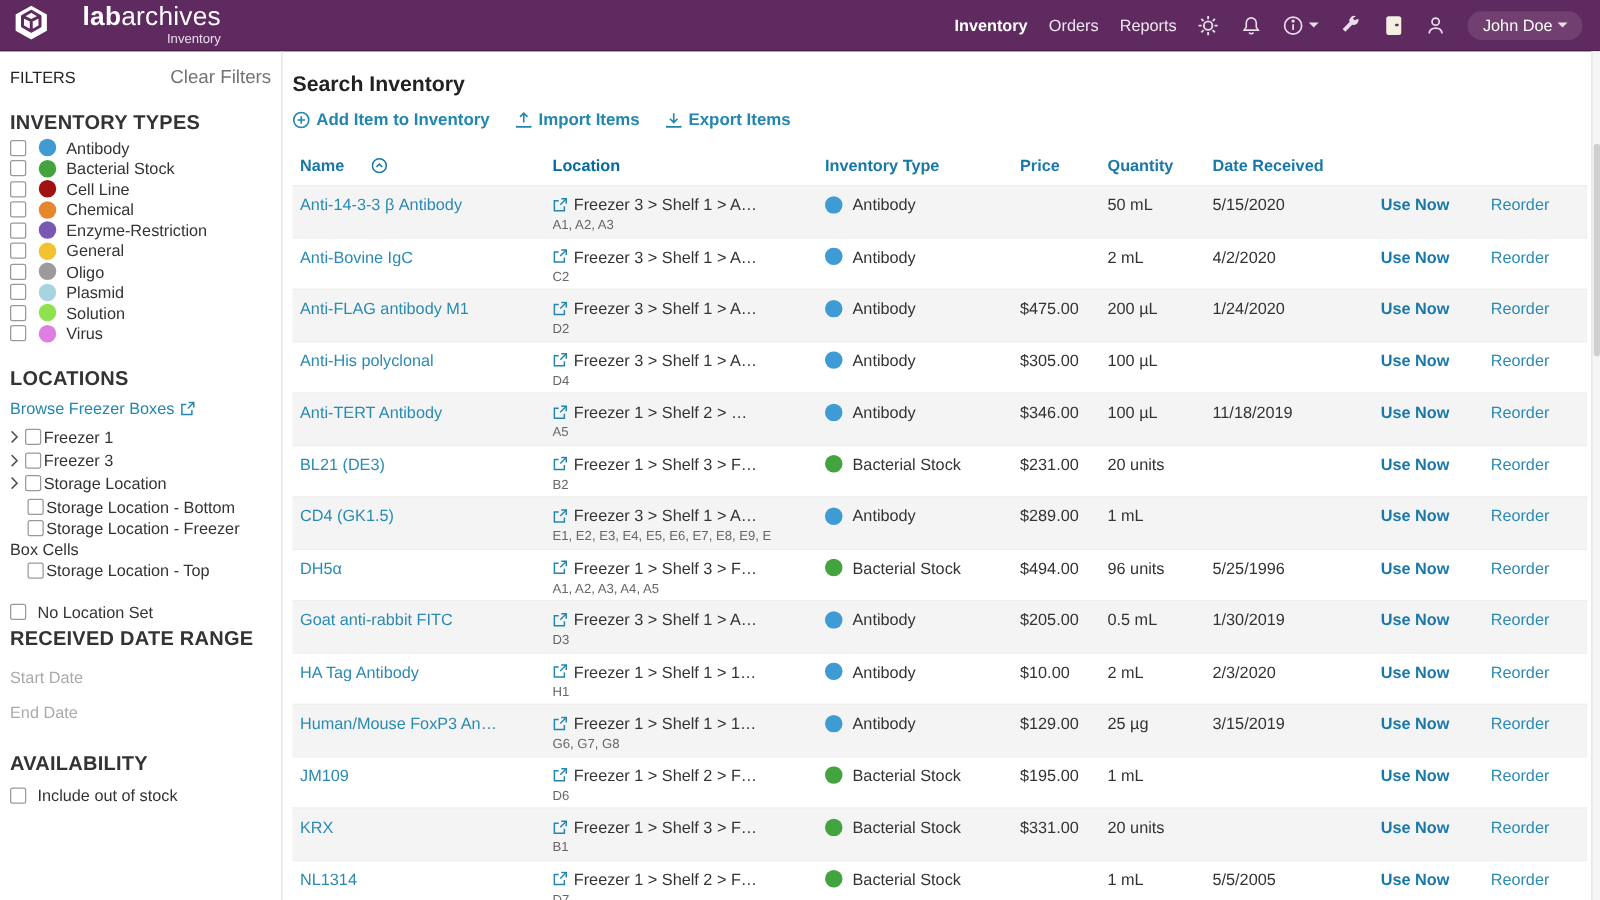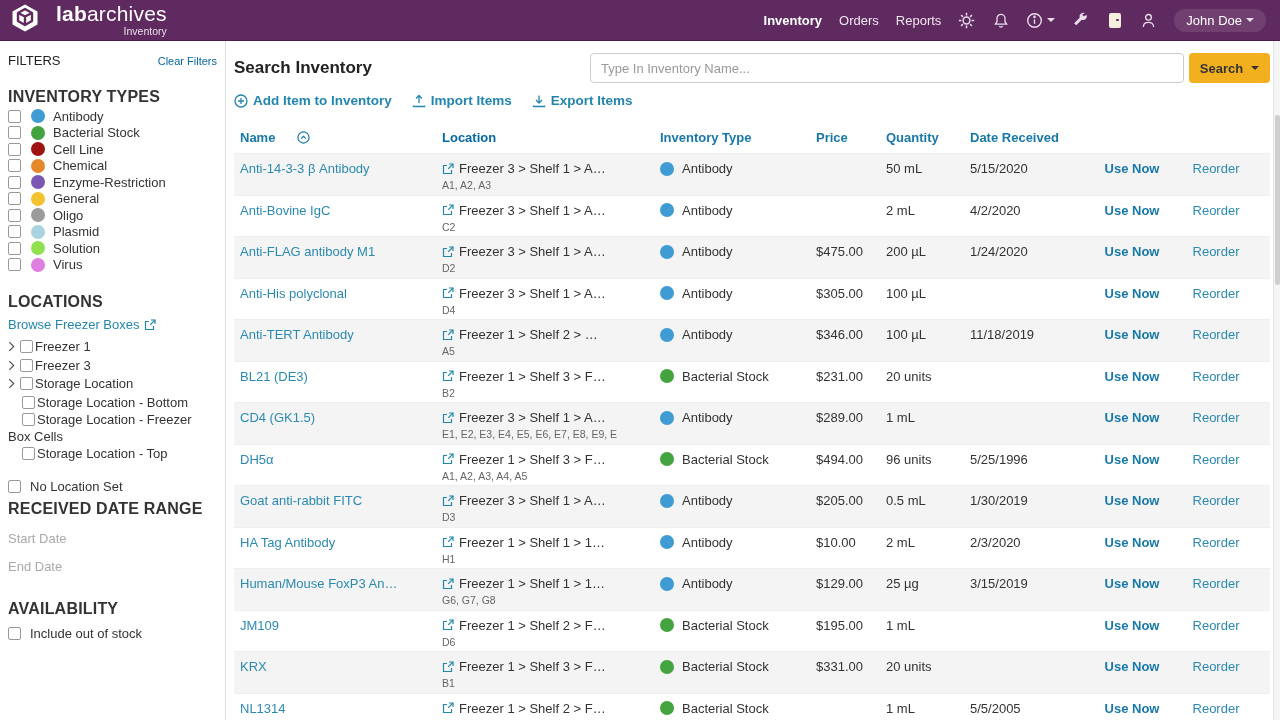--- a/index.html
+++ b/index.html
@@ -2,21 +2,21 @@
 <html><head>
 <meta charset="utf-8">
 <style>
   * { margin:0; padding:0; box-sizing:border-box; }
   html,body { width:1280px; height:720px; overflow:hidden; background:#fff;
     font-family:"Liberation Sans", sans-serif; color:#333; }
 
   
   .navbar { height:41px; background:#5E2A60; display:flex; align-items:center;
     padding:0 14px 0 10px; border-bottom:1px solid #4a1f4b; }
-  .brand { display:flex; align-items:center; gap:16px; }
+  .brand { display:flex; align-items:center; gap:26px; }
   .brand-text { color:#fff; line-height:1; }
   .brand-line1 { font-size:21px; letter-spacing:.2px; }
   .brand-lab { font-weight:bold; }
   .brand-archives { font-weight:normal; }
   .brand-sub { font-size:10.5px; color:#e9ddea; text-align:right; margin-top:2px; }
   .nav-right { margin-left:auto; display:flex; align-items:center; gap:17px; }
   .nav-link { color:#f0e7f1; font-size:13px; text-decoration:none; cursor:pointer; }
   .nav-link.active { font-weight:bold; color:#fff; }
   .nav-icon { width:17px; height:17px; display:inline-flex; align-items:center;
     justify-content:center; cursor:pointer; }
@@ -31,21 +31,21 @@
     font-size:13px; display:flex; align-items:center; cursor:pointer; }
 
   
   .content { display:flex; height:679px; }
   .sidebar { width:226px; border-right:1px solid #ddd; padding:12px 8px 0 8px; flex-shrink:0; }
   .main { flex:1; padding:12px 10px 0 8px; position:relative; }
 
   
   .filters-head { display:flex; align-items:baseline; justify-content:space-between; }
   .filters-title { font-size:13px; font-weight:normal; color:#222; }
-  .clear-link { font-size:11px; color:#0369a1; text-decoration:none; cursor:pointer; }
+  .clear-link { font-size:15px; color:#737373; text-decoration:none; cursor:pointer; }
   .section-title { font-size:16px; font-weight:bold; color:#333; letter-spacing:.2px; }
   .sec-types { margin-top:20px; }
   .type-row { display:flex; align-items:center; margin-top:4px; height:12.5px; }
   .cb { appearance:none; -webkit-appearance:none; width:13px; height:13px; border:1px solid #999;
     border-radius:2px; background:#fff; cursor:pointer; flex-shrink:0; margin:0; }
   .type-dot { width:14px; height:14px; border-radius:50%; margin:0 8px 0 10px; flex-shrink:0; }
   .type-label { font-size:13px; color:#333; }
   .sec-loc { margin-top:22px; }
   .browse-link { font-size:13px; color:#2386AE; text-decoration:none; display:inline-flex;
     align-items:center; gap:4px; margin-top:6px; cursor:pointer; }
@@ -309,27 +309,20 @@
       <div class="avail-row">
         <input type="checkbox" class="cb" style="">
         <span>Include out of stock</span>
       </div>
     </div>
   </div>
 
   <div class="main">
     <div class="main-top">
       <div class="page-title">Search Inventory</div>
-      <div class="search-wrap">
-        <input class="search-input" placeholder="Type In Inventory Name..." style="">
-        <button class="search-btn">
-          <span>Search</span>
-          <span class="caret"></span>
-        </button>
-      </div>
     </div>
 
     <div class="actions-row">
       <a class="action-link">
         <svg width="14" height="14" viewBox="0 0 14 14" fill="none" stroke="#2386AE" stroke-width="1.3">
           <circle cx="7" cy="7" r="6"></circle>
             <path d="M7 4v6M4 7h6"></path>
         </svg>
         <span>Add Item to Inventory</span>
       </a>

